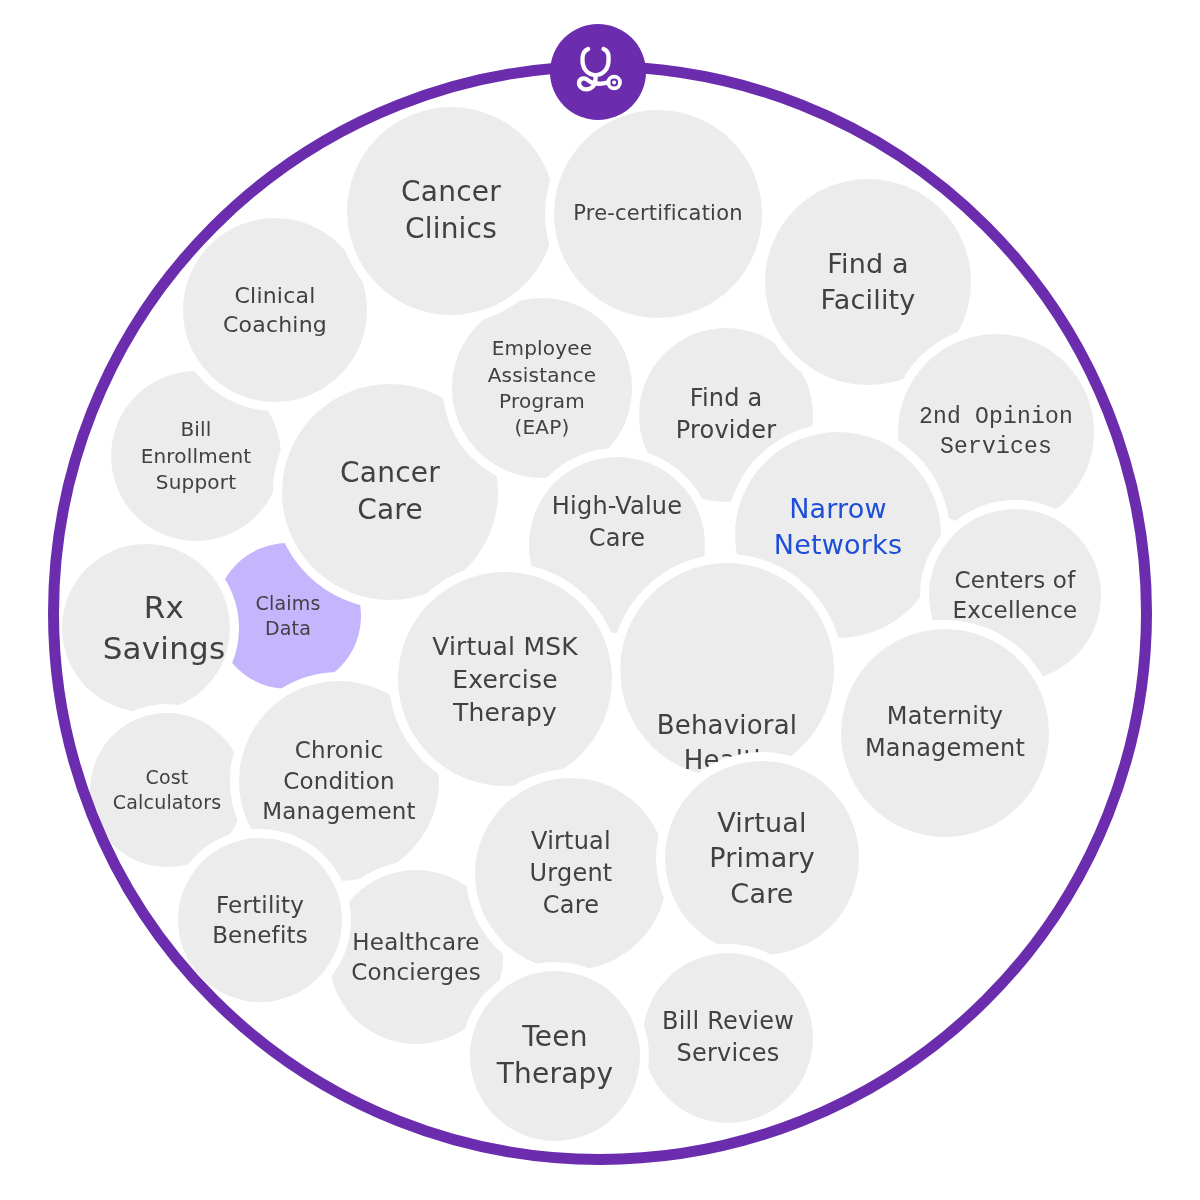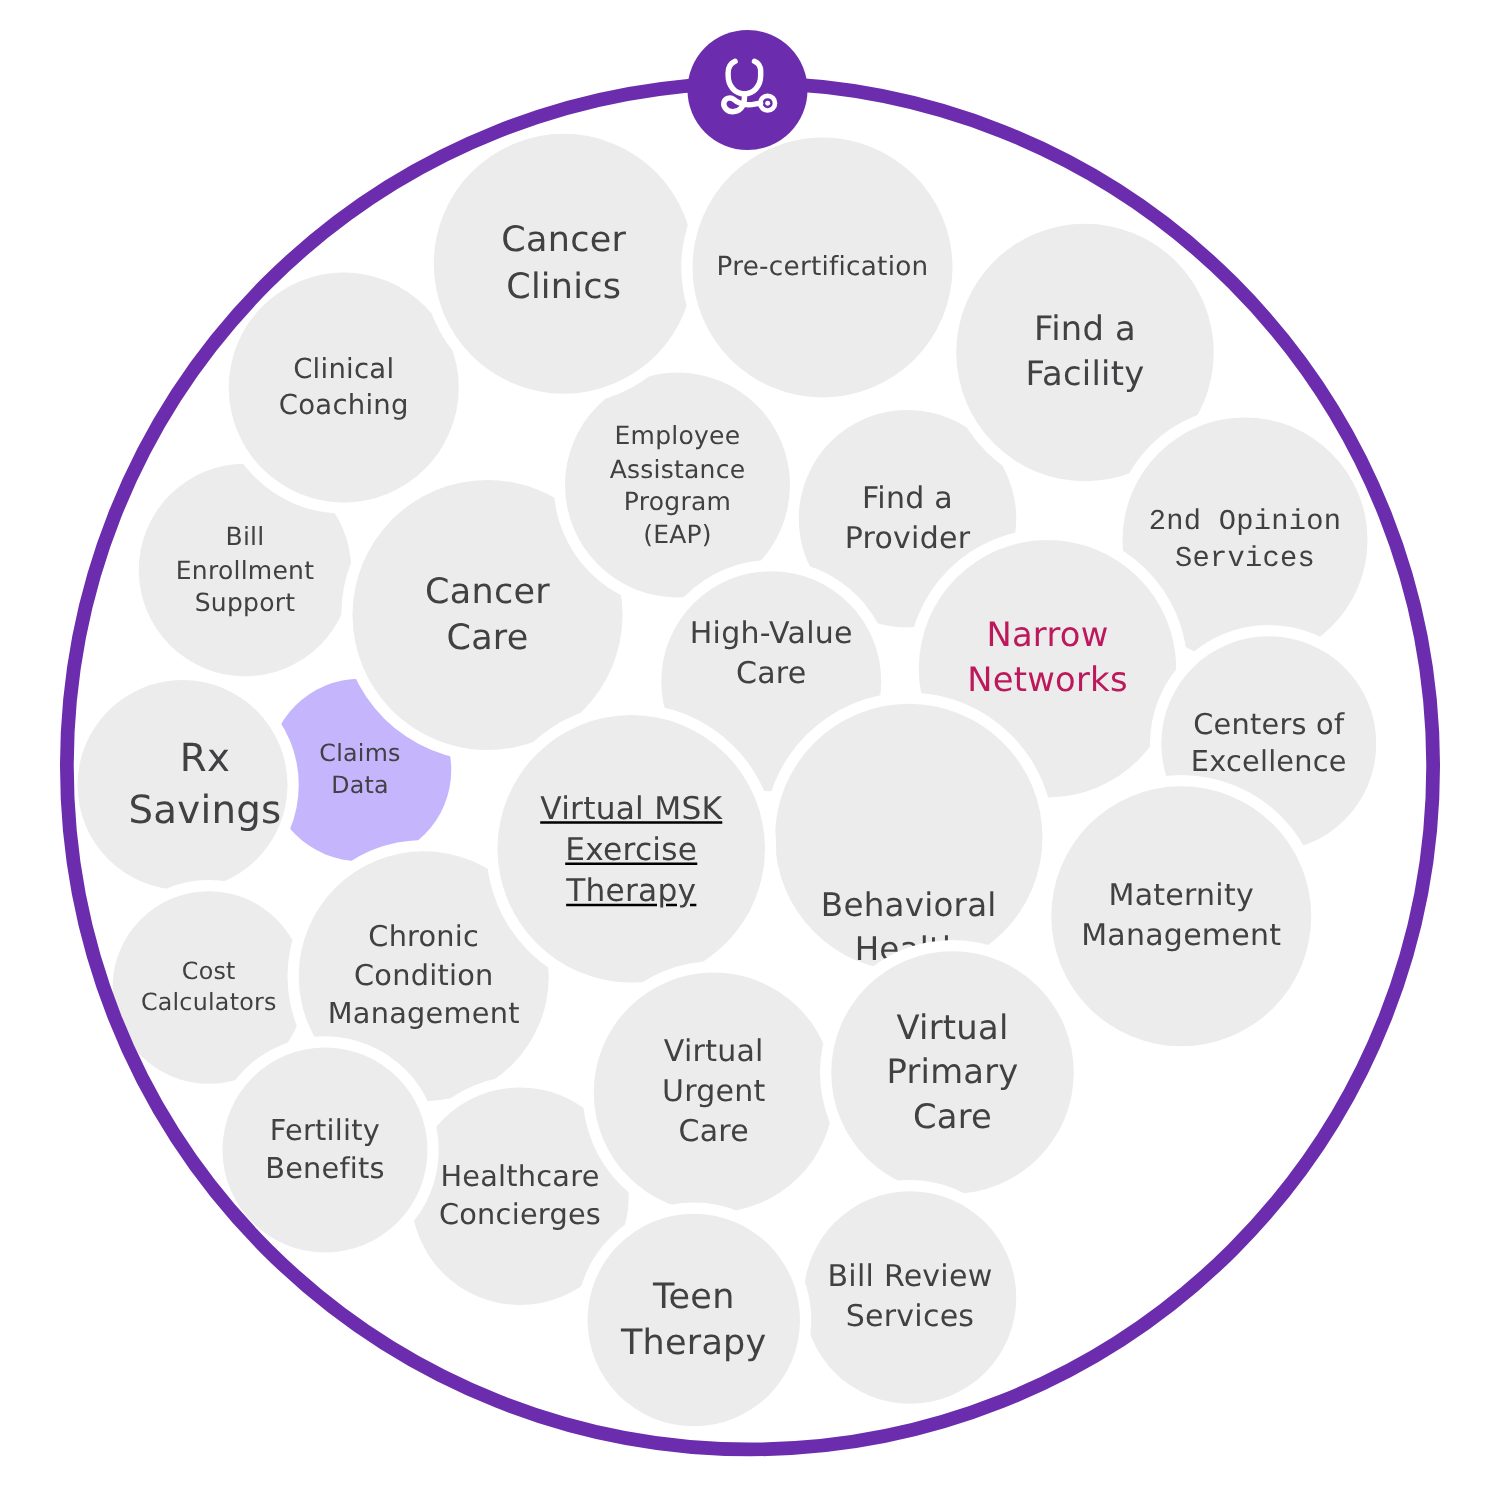--- a/index.html
+++ b/index.html
@@ -98,21 +98,21 @@
       </div>
       <div class="bubble" style="left: 765px; top: 179px; width: 206px; height: 206px; z-index: 9; background: rgb(236, 236, 236); box-shadow: rgb(255, 255, 255) 0px 0px 0px 9px;">
         <span class="bubble-label" style="font-size: 27px; color: rgb(65, 64, 66);">Find a
 Facility</span>
       </div>
       <div class="bubble" style="left: 898px; top: 334px; width: 196px; height: 196px; z-index: 10; background: rgb(236, 236, 236); box-shadow: rgb(255, 255, 255) 0px 0px 0px 9px;">
         <span class="bubble-label" style="font-size: 23px; color: rgb(65, 64, 66); font-family: Liberation Mono, monospace;">2nd Opinion
 Services</span>
       </div>
       <div class="bubble" style="left: 735px; top: 432px; width: 206px; height: 206px; z-index: 11; background: rgb(236, 236, 236); box-shadow: rgb(255, 255, 255) 0px 0px 0px 9px;">
-        <span class="bubble-label" style="font-size: 27px; color: #be185d; transform: translateY(-8px);">Narrow
+        <span class="bubble-label" style="font-size: 27px; color: #1d4ed8; transform: translateY(-8px);">Narrow
 Networks</span>
       </div>
       <div class="bubble" style="left: 529px; top: 457px; width: 176px; height: 176px; z-index: 12; background: rgb(236, 236, 236); box-shadow: rgb(255, 255, 255) 0px 0px 0px 9px;">
         <span class="bubble-label" style="font-size: 24px; color: rgb(65, 64, 66); transform: translateY(-22px);">High-Value
 Care</span>
       </div>
       <div class="bubble" style="left: 929px; top: 509px; width: 172px; height: 172px; z-index: 13; background: rgb(236, 236, 236); box-shadow: rgb(255, 255, 255) 0px 0px 0px 9px;">
         <span class="bubble-label" style="font-size: 23px; color: rgb(65, 64, 66);">Centers of
 Excellence</span>
       </div>
@@ -129,21 +129,21 @@
 Management</span>
       </div>
       <div class="bubble" style="left: 841px; top: 629px; width: 208px; height: 208px; z-index: 18; background: rgb(236, 236, 236); box-shadow: rgb(255, 255, 255) 0px 0px 0px 9px;">
         <span class="bubble-label" style="font-size: 24px; color: rgb(65, 64, 66);">Maternity
 Management</span>
       </div>
       <div class="bubble" style="left: 620px; top: 563px; width: 214px; height: 214px; z-index: 19; background: rgb(236, 236, 236); box-shadow: rgb(255, 255, 255) 0px 0px 0px 9px; align-items: flex-end;">
         <span class="bubble-label" style="font-size: 26px; color: rgb(65, 64, 66);">Behavioral
 Health</span>
       </div>
-      <div class="bubble" style="left: 398px; top: 572px; width: 214px; height: 214px; z-index: 20; background: rgb(236, 236, 236); box-shadow: rgb(255, 255, 255) 0px 0px 0px 9px; text-decoration: underline;">
+      <div class="bubble" style="left: 398px; top: 572px; width: 214px; height: 214px; z-index: 20; background: rgb(236, 236, 236); box-shadow: rgb(255, 255, 255) 0px 0px 0px 9px;">
         <span class="bubble-label" style="font-size: 25px; color: rgb(65, 64, 66);">Virtual MSK
 Exercise
 Therapy</span>
       </div>
       <div class="bubble" style="left: 329px; top: 870px; width: 174px; height: 174px; z-index: 21; background: rgb(236, 236, 236); box-shadow: rgb(255, 255, 255) 0px 0px 0px 9px;">
         <span class="bubble-label" style="font-size: 23px; color: rgb(65, 64, 66);">Healthcare
 Concierges</span>
       </div>
       <div class="bubble" style="left: 178px; top: 838px; width: 164px; height: 164px; z-index: 22; background: rgb(236, 236, 236); box-shadow: rgb(255, 255, 255) 0px 0px 0px 9px;">
         <span class="bubble-label" style="font-size: 23px; color: rgb(65, 64, 66);">Fertility

